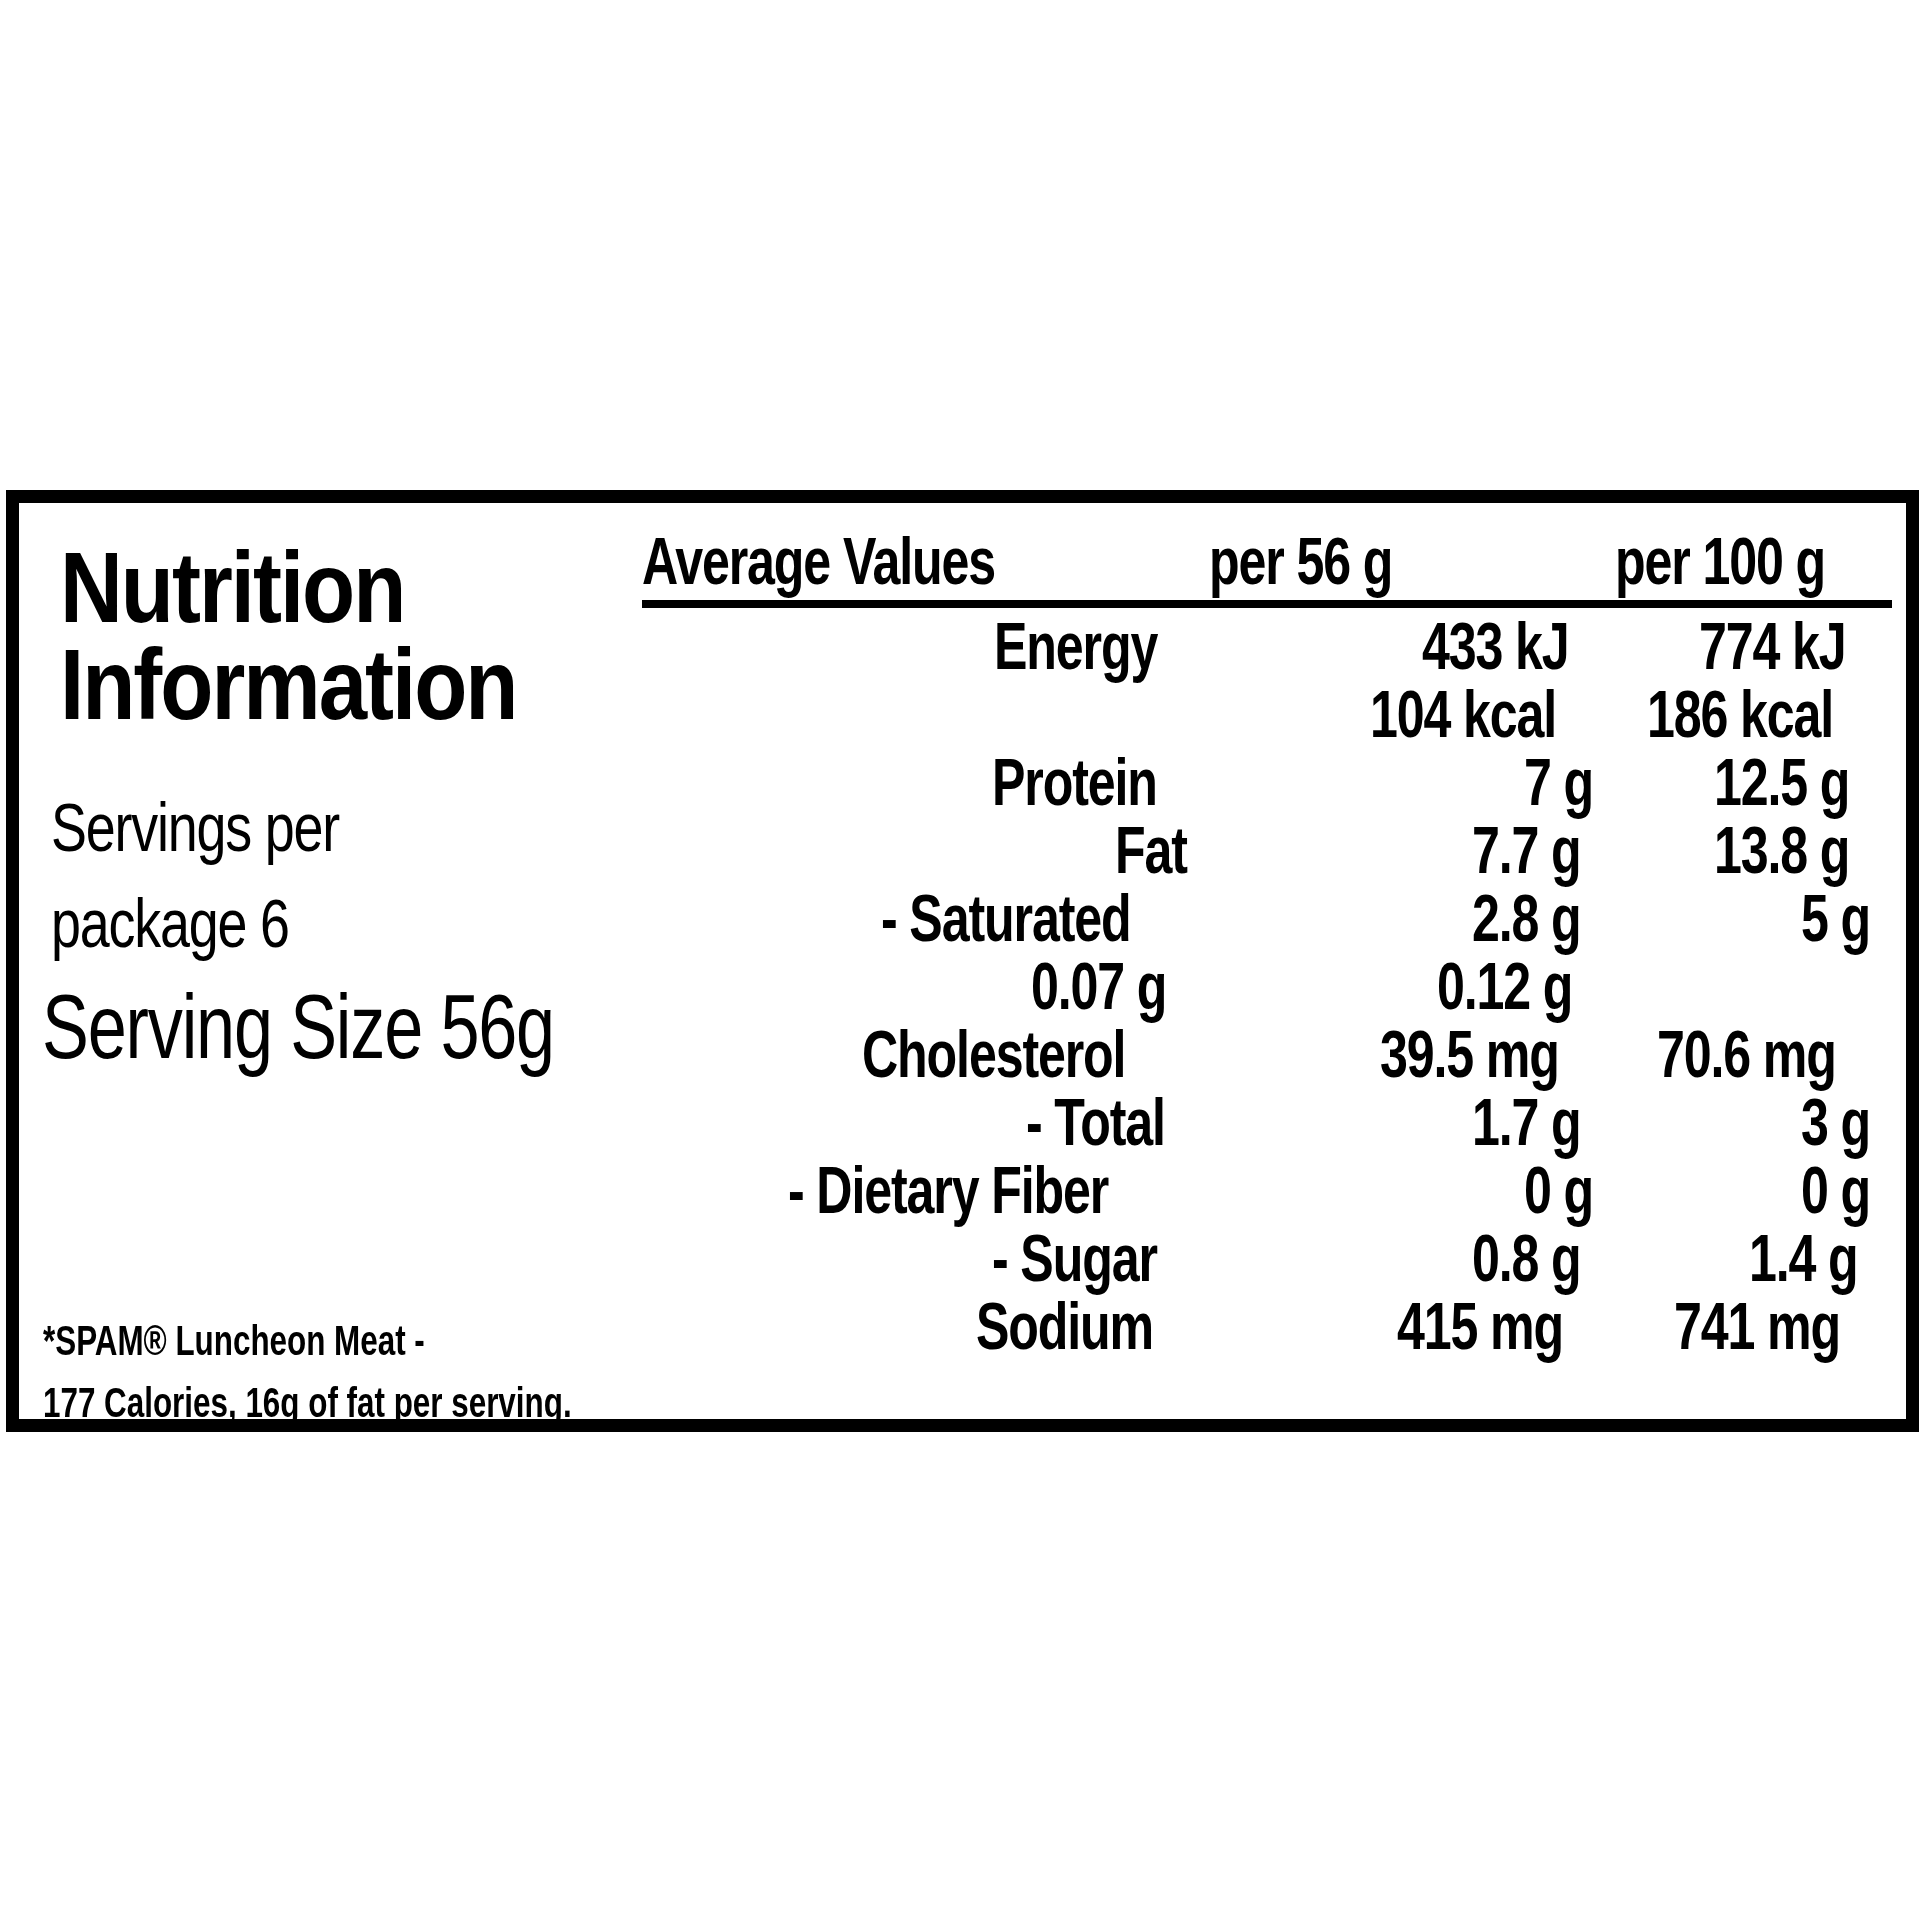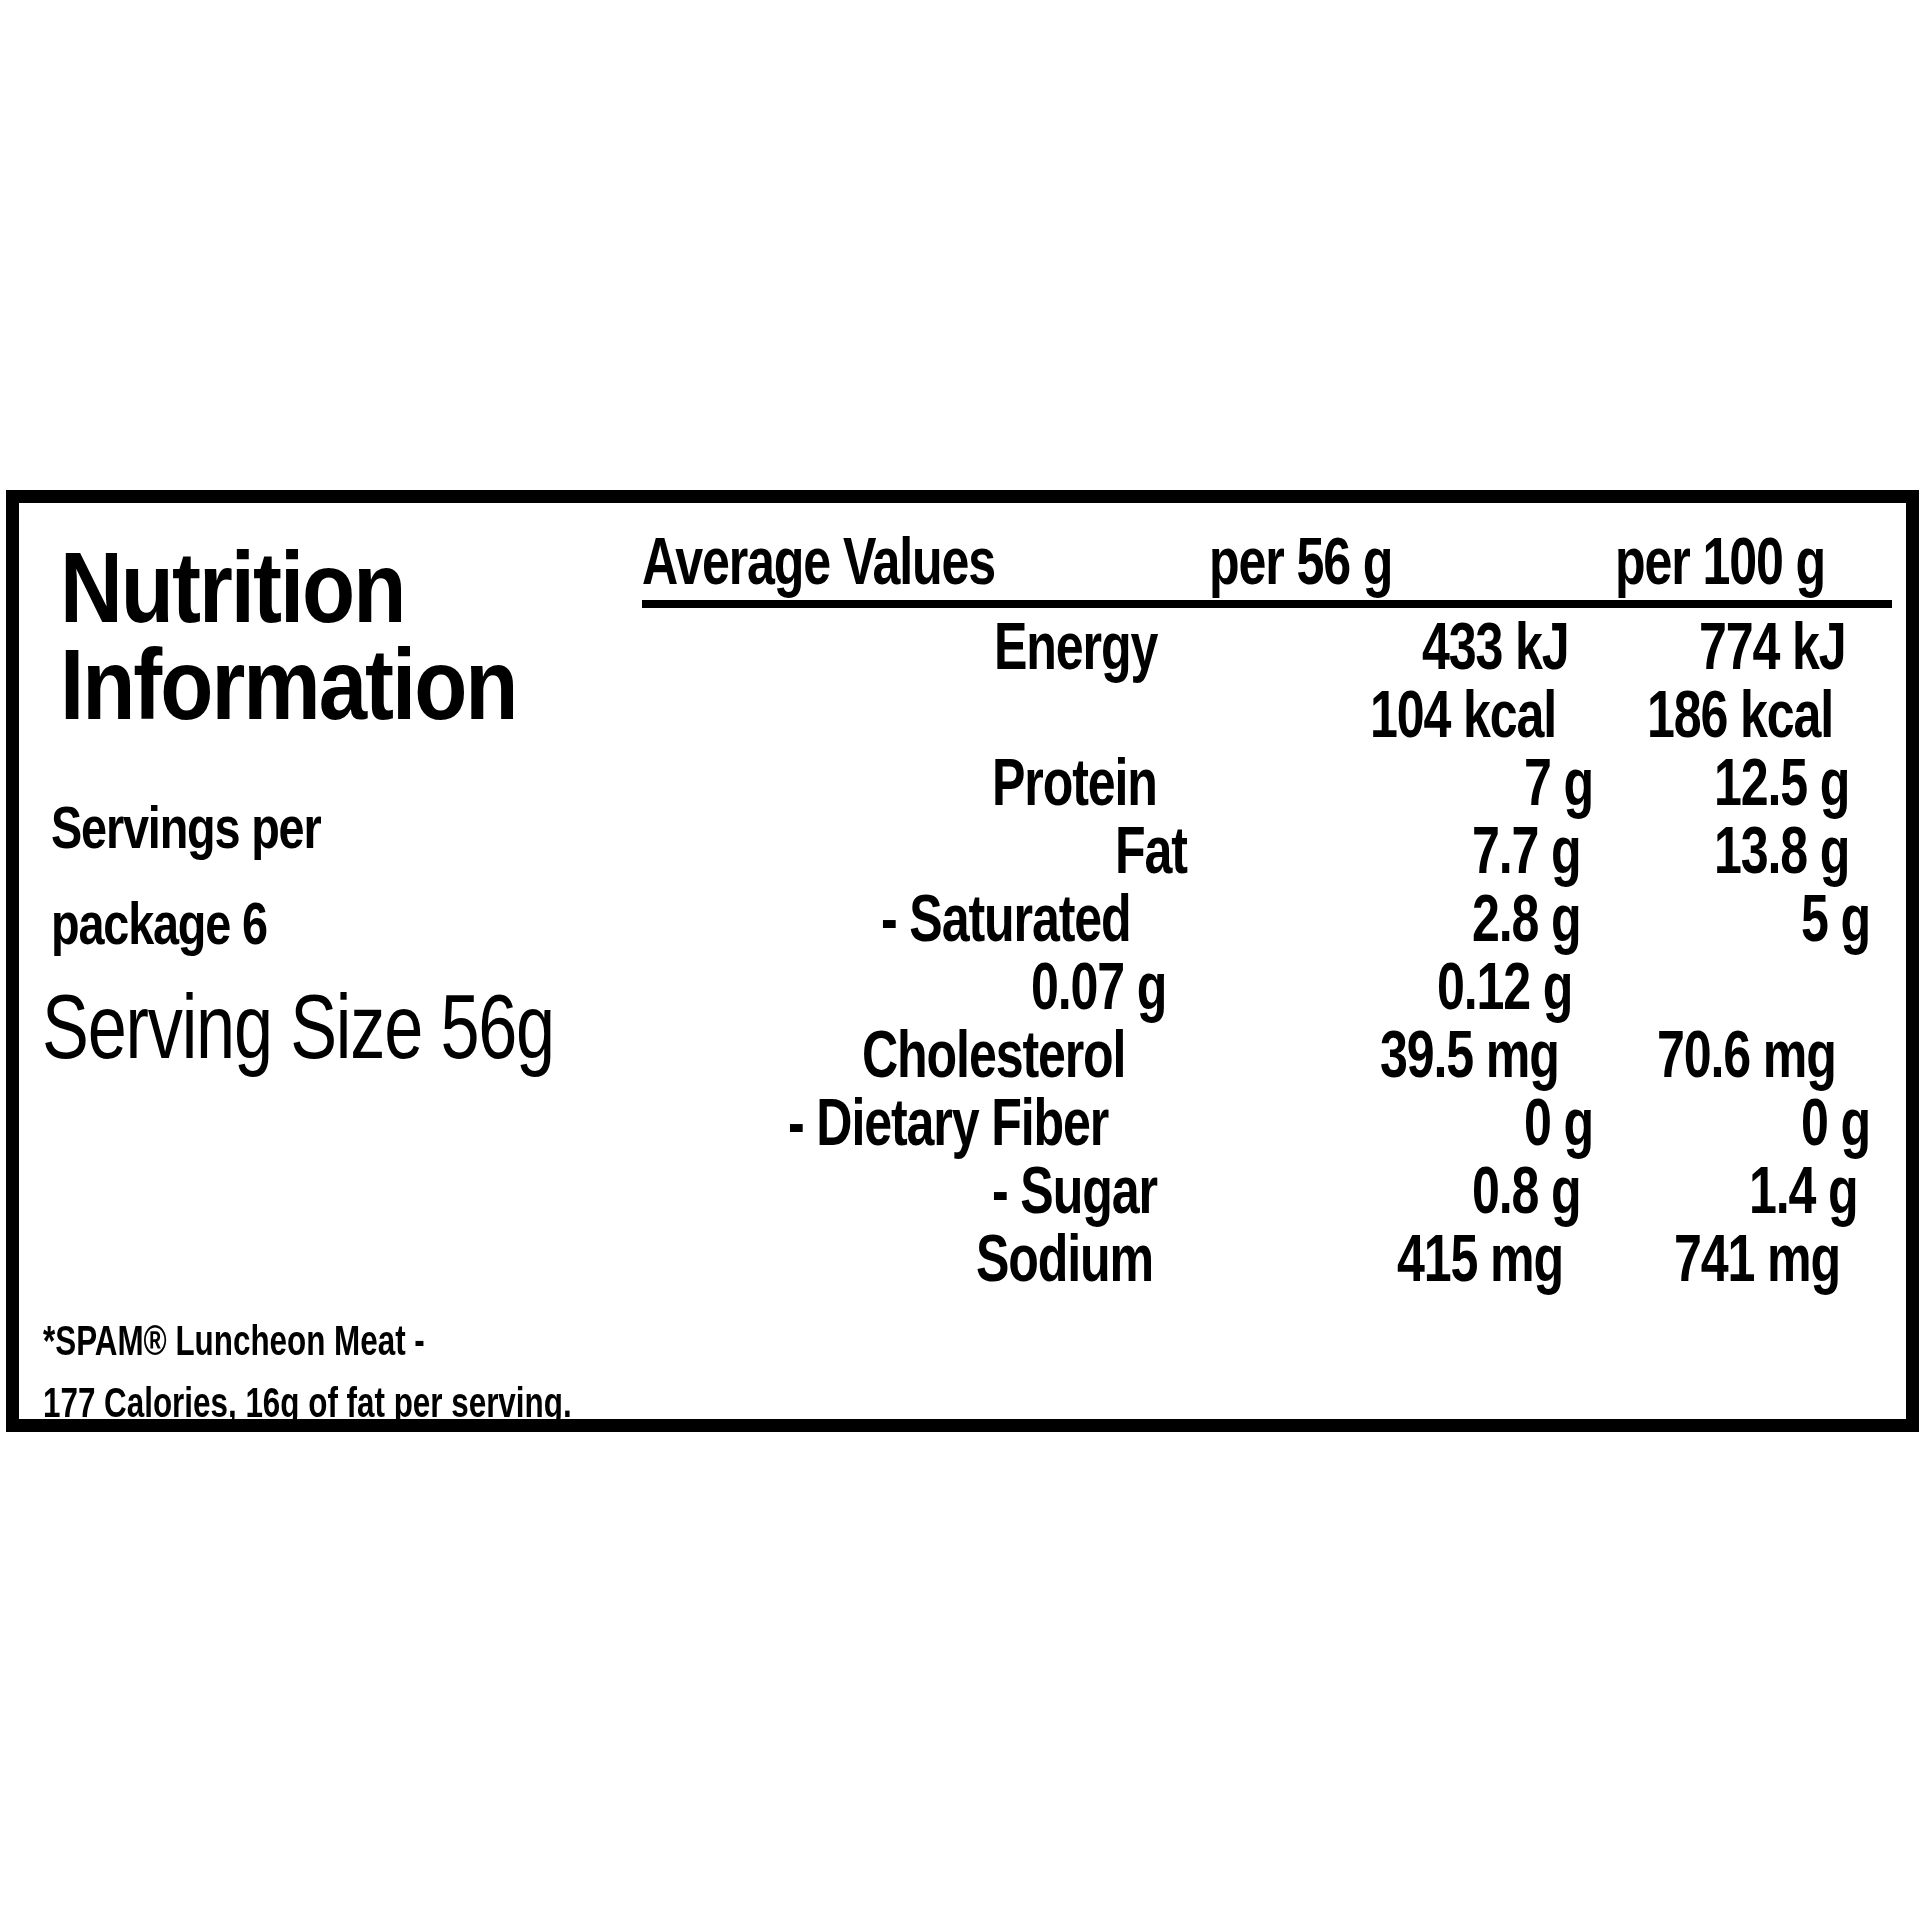--- a/index.html
+++ b/index.html
@@ -43,23 +43,23 @@
     top: 36px;
     font-size: 100px;
     line-height: 97px;
     font-weight: bold;
     letter-spacing: -2.3px;
   }
   .servings {
     position: absolute;
     left: 32px;
     top: 277px;
-    font-size: 60px;
+    font-size: 69px;
     line-height: 96px;
-    font-weight: bold;
+    font-weight: normal;
     letter-spacing: -1.5px;
   }
   .serving-size {
     position: absolute;
     left: 23px;
     top: 476px;
     font-size: 90px;
     line-height: 96px;
     font-weight: normal;
     letter-spacing: -1.5px;
@@ -170,20 +170,25 @@
           <div><span class="cond sx76">0.12 g</span></div>
         </div>
 
         <div class="trow">
           <div><span class="cond sx76">Cholesterol</span></div>
           <div><span class="cond sx76">39.5 mg</span></div>
           <div><span class="cond sx76">70.6 mg</span></div>
         </div>
 
 
+        <div class="trow">
+          <div><span class="cond sx76">- Total</span></div>
+          <div><span class="cond sx76">1.7 g</span></div>
+          <div><span class="cond sx76">3 g</span></div>
+        </div>
 
         <div class="trow">
           <div><span class="cond sx76">- Dietary Fiber</span></div>
           <div><span class="cond sx76">0 g</span></div>
           <div><span class="cond sx76">0 g</span></div>
         </div>
 
         <div class="trow">
           <div><span class="cond sx76">- Sugar</span></div>
           <div><span class="cond sx76">0.8 g</span></div>

